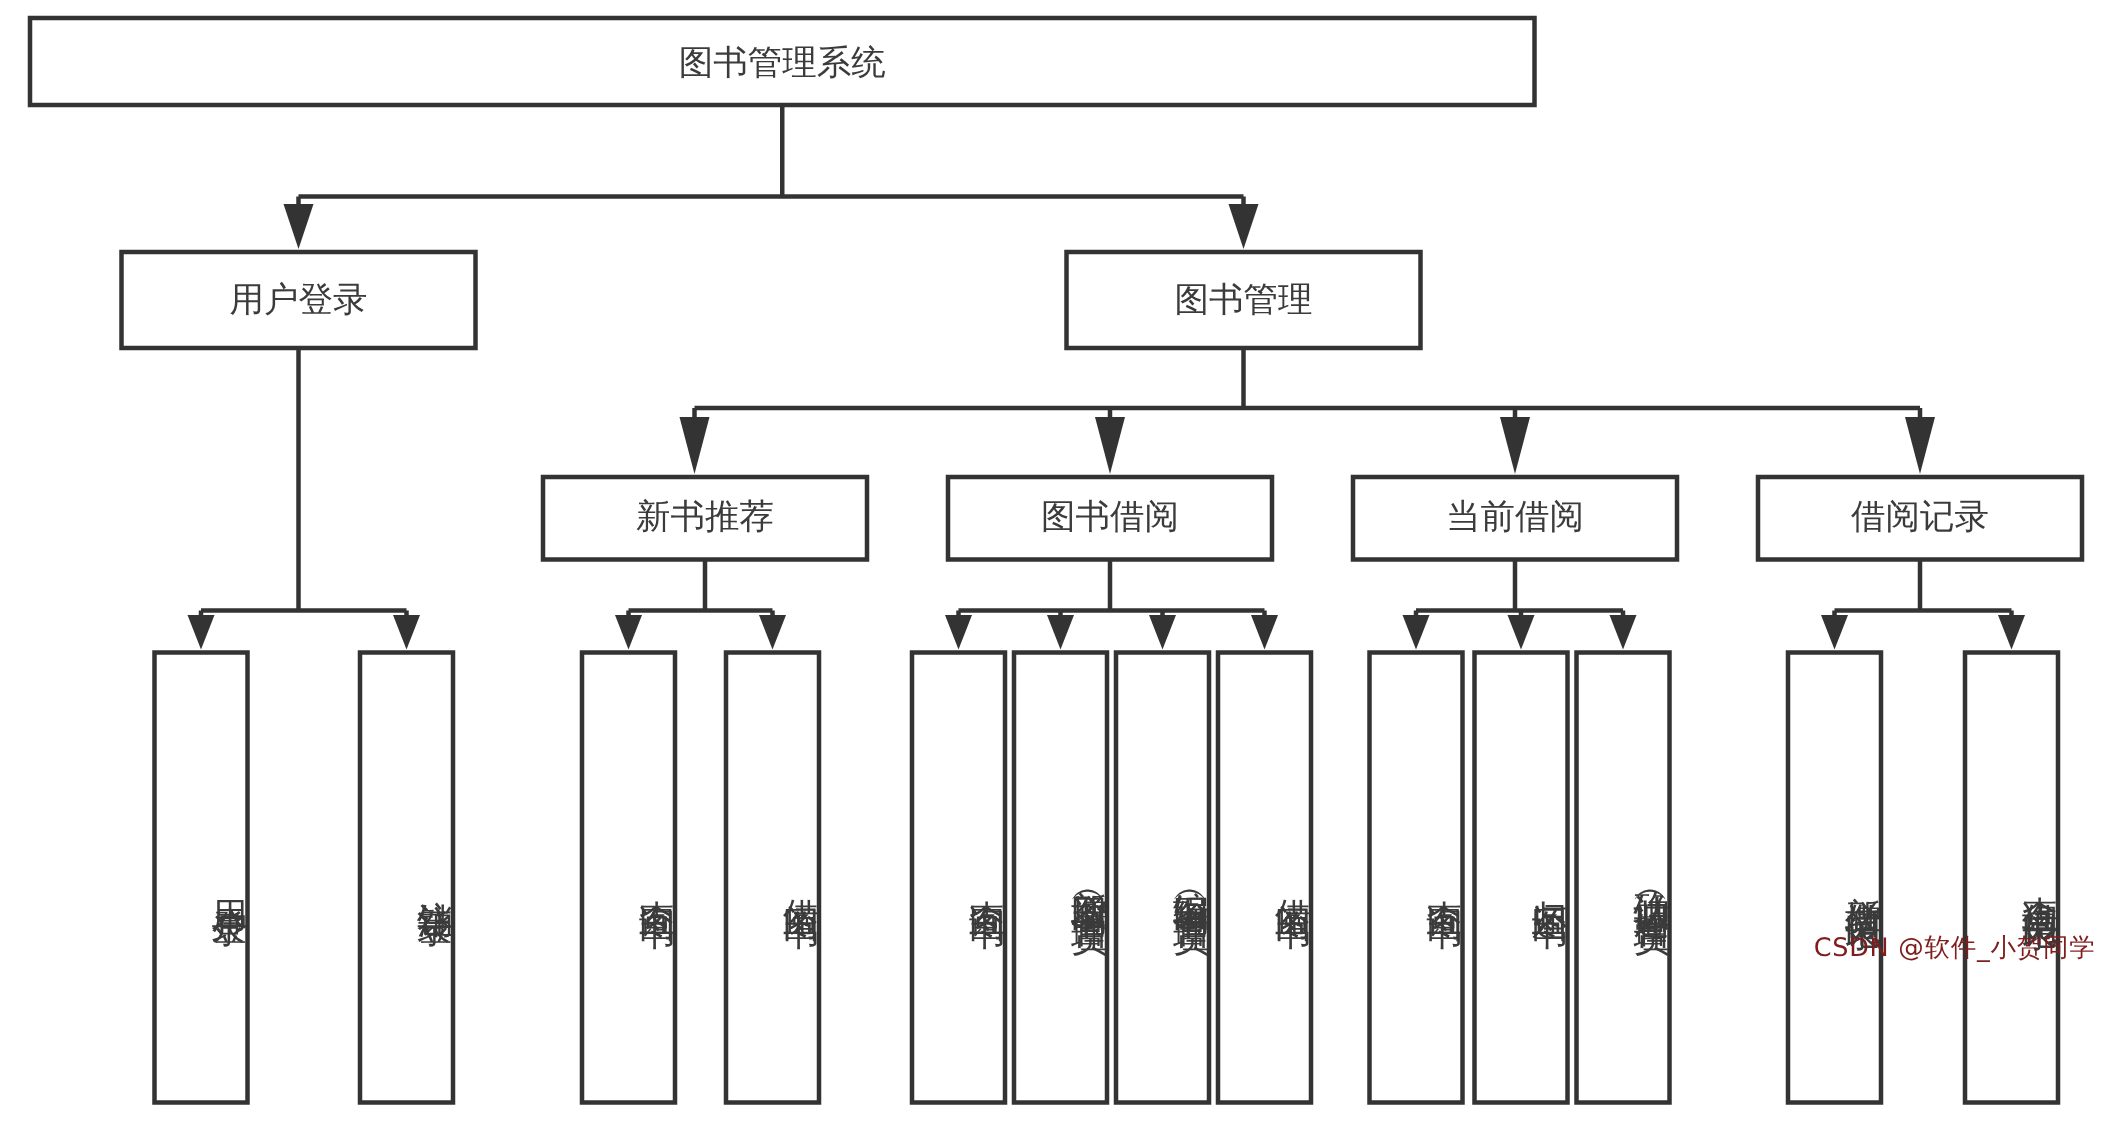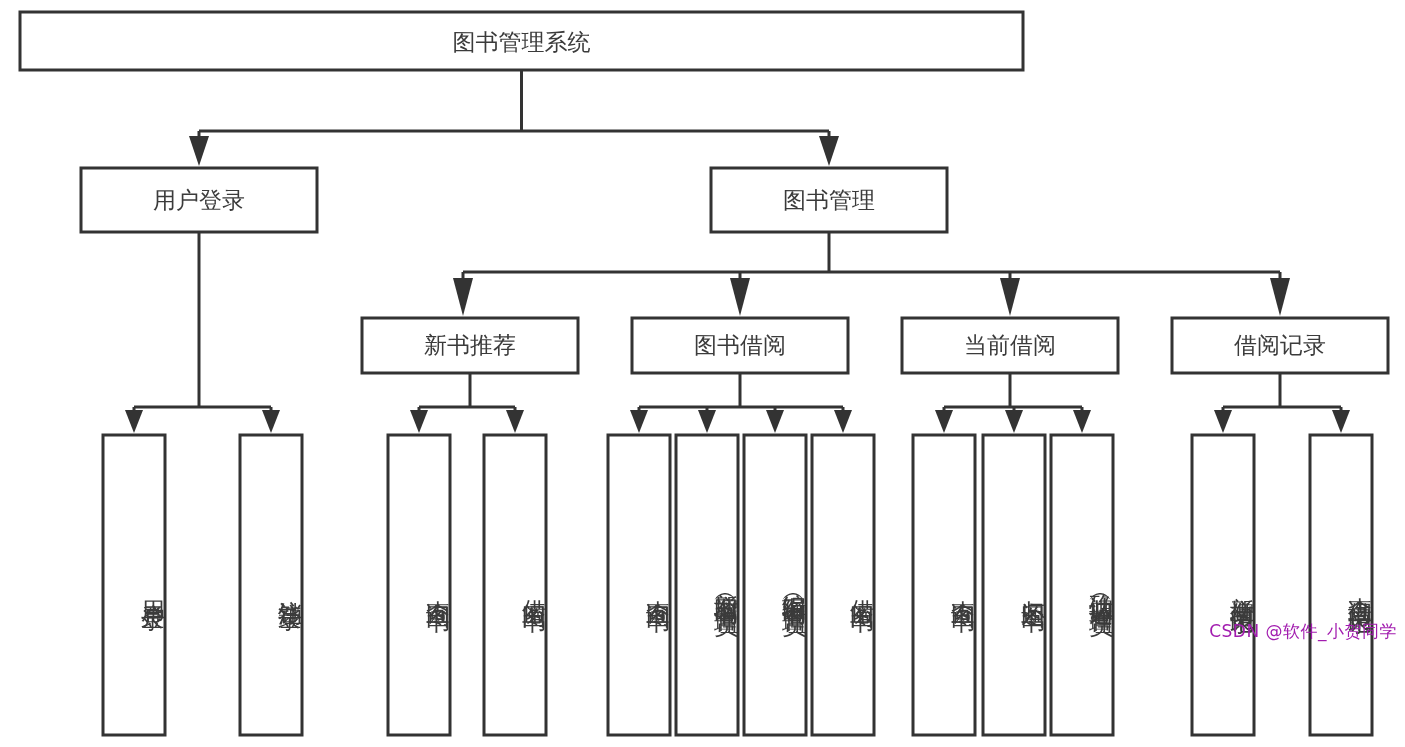--- a/index.html
+++ b/index.html
@@ -63,21 +63,21 @@
     letter-spacing: 3px;
     white-space: nowrap;
     pointer-events: none;
   }
   .watermark {
     position: absolute;
     right: 8px;
     bottom: 4px;
     font-family: "DejaVu Sans", sans-serif;
     font-size: 17px;
-    color: #a21caf;
+    color: #7f1d1d;
     white-space: nowrap;
     letter-spacing: 0.5px;
   }
 </style>
 </head>
 <body>
 
 <div id="diagram-root">
 
   <svg id="tree-svg" viewBox="0 0 1405 747">

